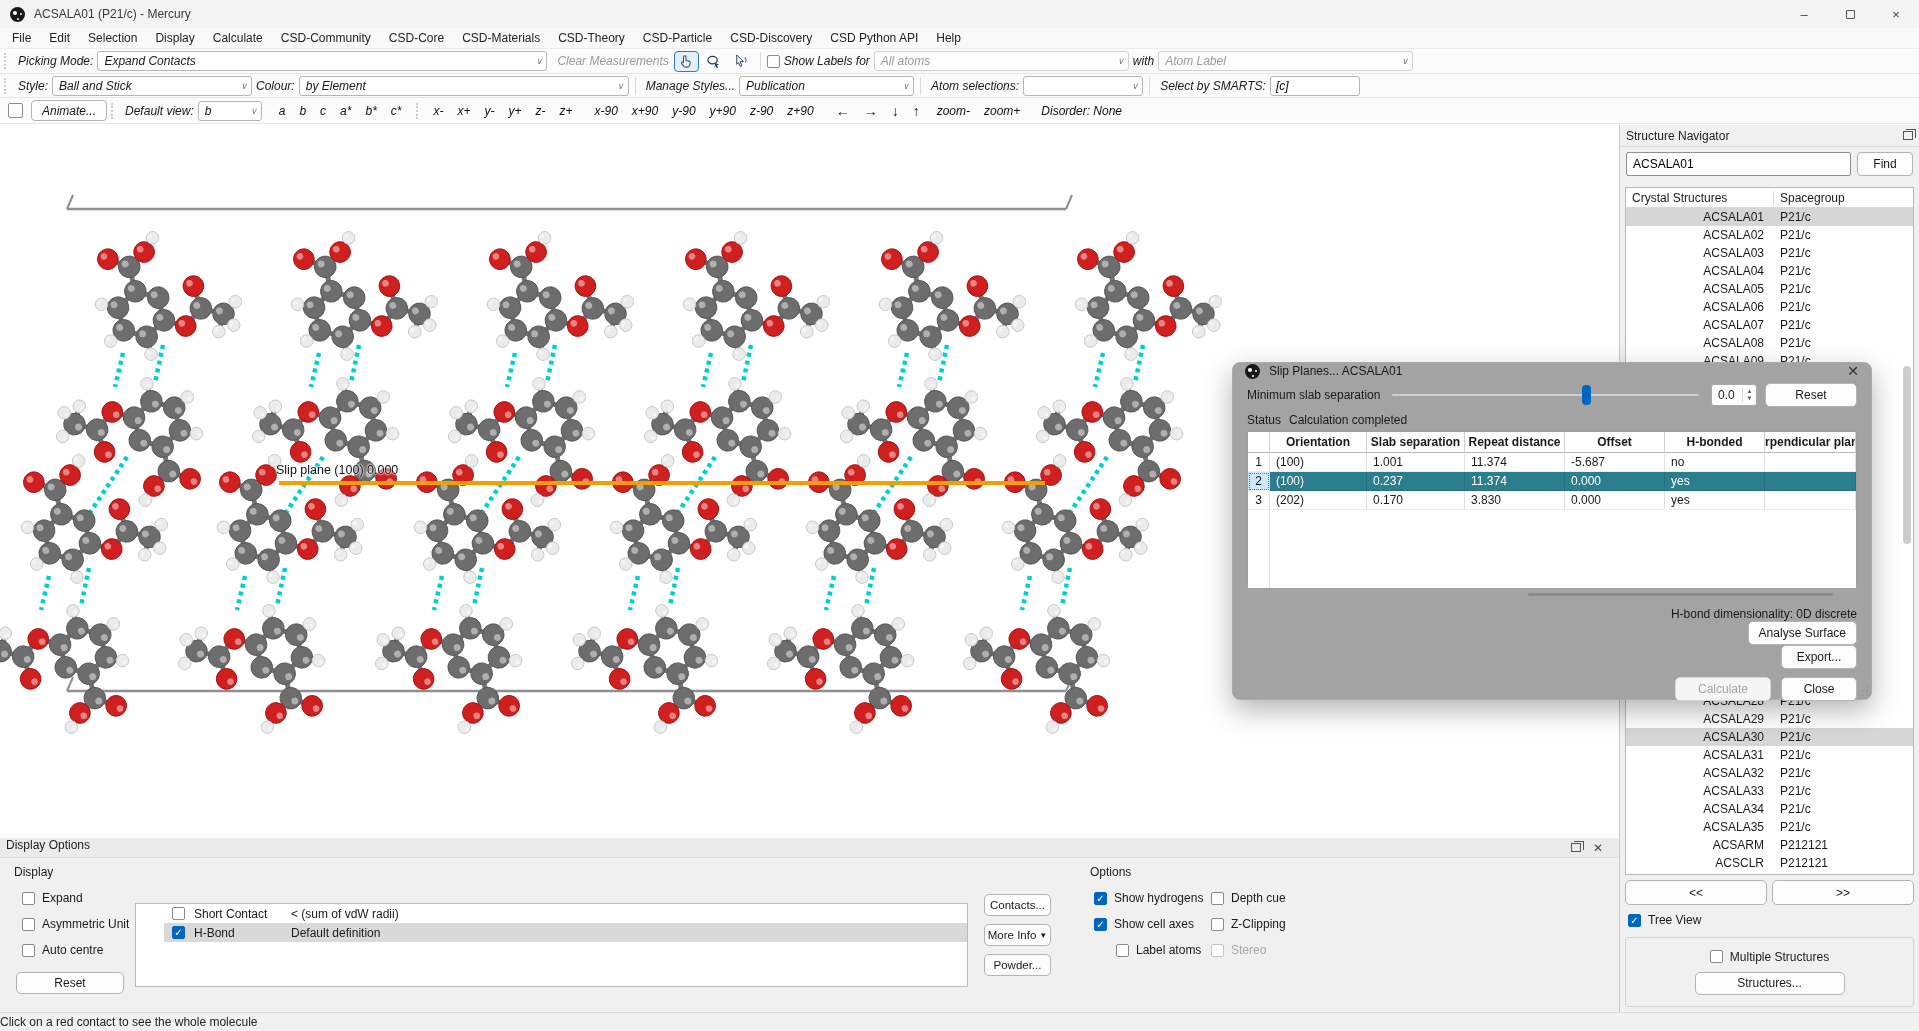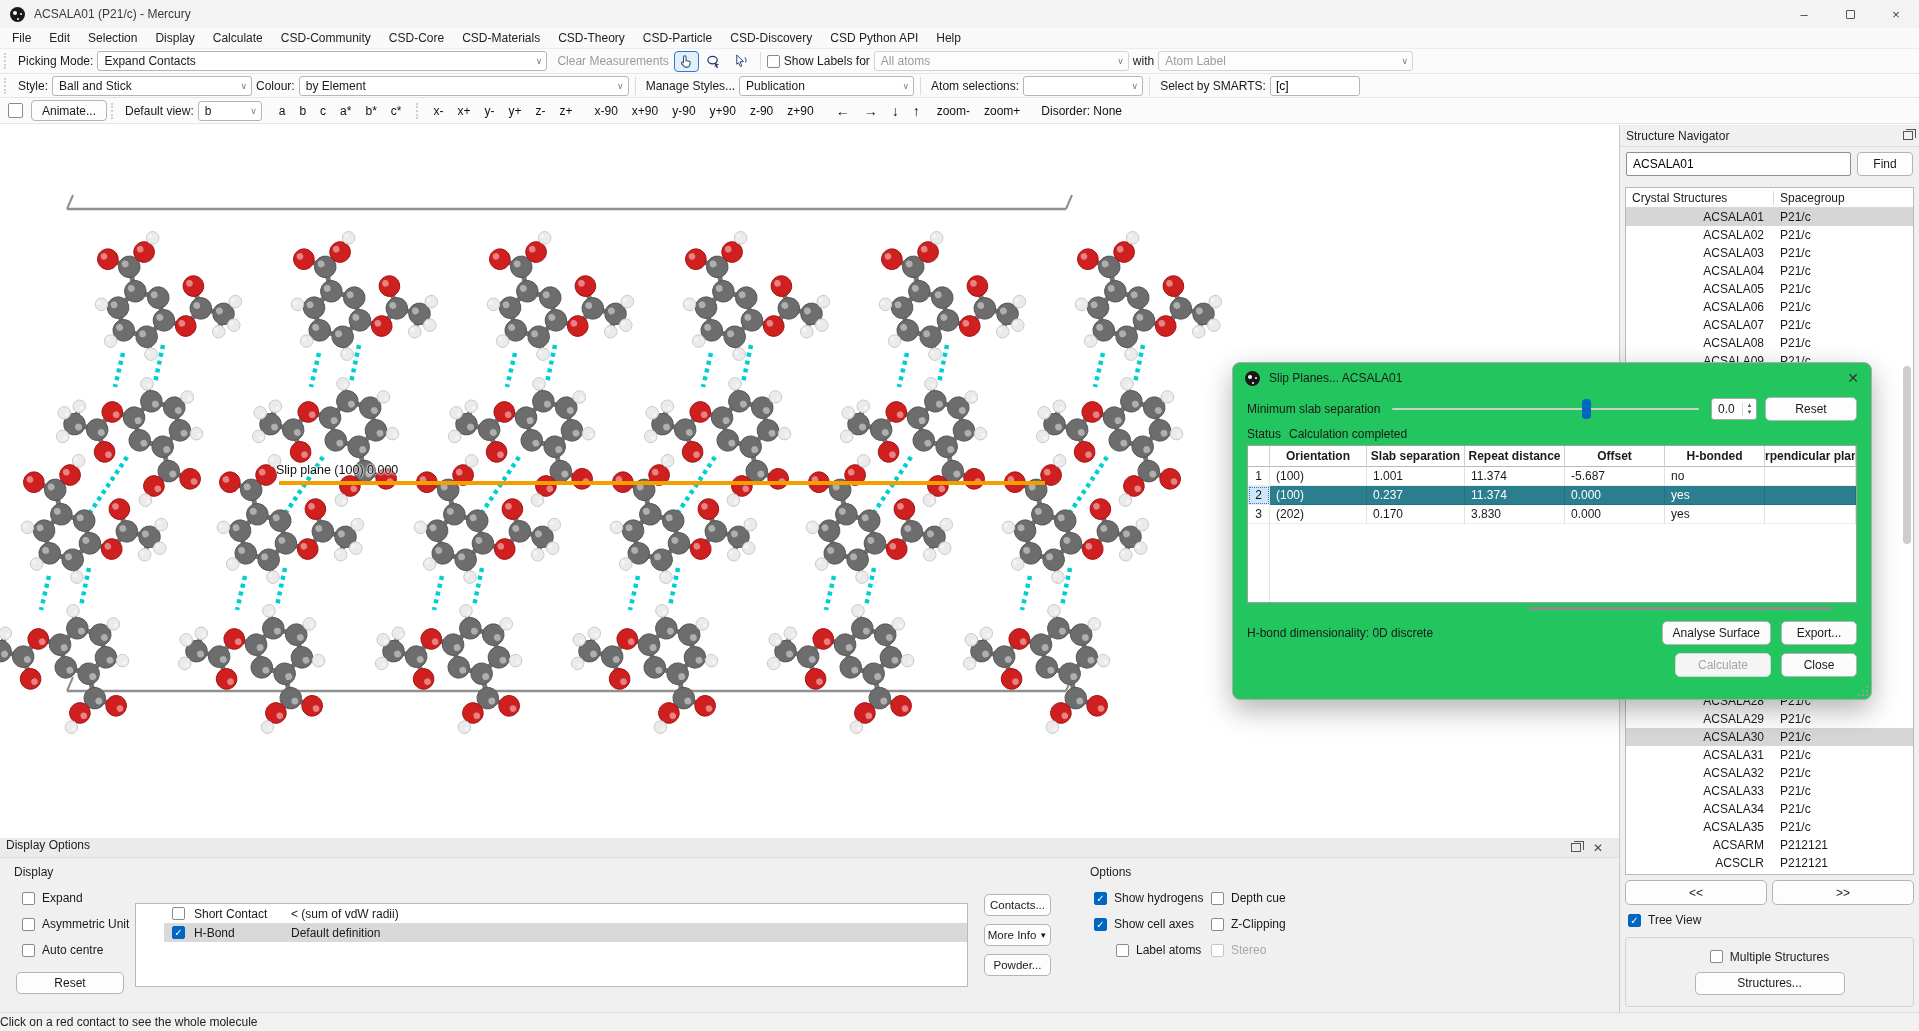--- a/index.html
+++ b/index.html
@@ -14,21 +14,21 @@
   .title-text { color:#3a3a3a; font-size:12px; }
   .win-controls { margin-left:auto; display:flex; height:100%; }
   .win-btn { width:46px; display:flex; align-items:center; justify-content:center; color:#444; font-size:13px; }
   .win-btn .rest { width:9px; height:9px; border:1px solid #555; border-radius:1px; display:block; }
 
   
   .menubar { position:absolute; left:0; top:28px; width:100%; height:21px; background:#f9f9f9; display:flex; align-items:center; padding-left:3px; border-bottom:1px solid #ededed;}
   .menu-item { padding:0 9px; color:#222; font-size:12px; }
 
   
-  .tbar { position:absolute; left:0; width:100%; background:#fbfbfb; display:flex; align-items:center; border-bottom:1px solid #e6e6e6; }
+  .tbar { position:absolute; left:0; width:100%; background:#fbfbfb; display:flex; align-items:center; border-bottom:1px solid #e6e6e6;font-style:italic; }
   .tb1 { top:49px; height:25px; }
   .tb2 { top:74px; height:24px; }
   .tb3 { top:98px; height:26px; }
   .handle { width:5px; height:16px; border-left:2px dotted #cfcfcf; margin:0 5px 0 4px; flex:0 0 auto;}
   .sep { width:1px; height:18px; background:#dcdcdc; margin:0 6px; flex:0 0 auto;}
   .tlabel { margin:0 4px; white-space:nowrap; color:#1a1a1a;}
   .dis { color:#9b9b9b; }
   .combo { height:20px; background:#fff; border:1px solid #b6b6b6; border-radius:3px; display:flex; align-items:center; padding:0 4px 0 6px; white-space:nowrap; }
   .combo .chev { margin-left:auto; color:#7c7c7c; font-size:9px; padding-left:6px;}
   .combo.disabled { color:#9b9b9b; background:#fdfdfd; border-color:#d2d2d2;}
@@ -65,21 +65,21 @@
   #nav-bottom { position:absolute; left:0; right:0; bottom:2px; }
   .nav-scroll { position:absolute; right:2px; top:178px; width:8px; height:178px; background:#cdcdcd; border-radius:4px;}
   .nav-nav { position:absolute; left:5px; right:5px; top:755px; display:flex; gap:5px;}
   .nav-nav .btn { flex:1; height:25px; border-radius:5px;}
   .nav-tree { position:absolute; left:8px; top:788px; display:flex; gap:7px; align-items:center;}
   .nav-group { position:absolute; left:5px; right:5px; top:812px; height:70px; border:1px solid #d2d2d2; border-radius:3px; display:flex; flex-direction:column; align-items:center; justify-content:center; gap:8px; background:#f0f0f0;}
   .nav-ms { display:flex; gap:7px; align-items:center;}
   .nav-group .btn { width:150px; height:23px; border-radius:5px;}
 
   
-  #dialog { position:absolute; left:1232px; top:362px; width:640px; height:338px; background:#22c55e; border:1px solid #ababab; border-radius:8px; box-shadow:0 10px 28px rgba(0,0,0,.30); z-index:10; display:flex; flex-direction:column; }
+  #dialog { position:absolute; left:1232px; top:362px; width:640px; height:338px; background:#a3a3a3; border:1px solid #ababab; border-radius:8px; box-shadow:0 10px 28px rgba(0,0,0,.30); z-index:10; display:flex; flex-direction:column; }
   .dlg-title { height:30px; display:flex; align-items:center; padding:0 12px; }
   .dlg-title .app-icon{ margin:0 9px 0 0; }
   .dlg-title .x { margin-left:auto; color:#333; font-size:14px; }
   .dlg-body { flex:1; padding:2px 14px 10px; display:flex; flex-direction:column; }
   .dlg-sliderrow { display:flex; align-items:center; height:28px; gap:8px;}
   .slider { flex:1; position:relative; height:20px; margin:0 4px;}
   .slider .track { position:absolute; left:0; right:0; top:9px; height:2px; background:#cfcfcf; border-radius:1px;}
   .slider .thumb { position:absolute; left:62%; top:0; width:9px; height:20px; background:#0067c0; border-radius:4px;}
   .spin { width:46px; height:22px; background:#fff; border:1px solid #a9a9a9; border-radius:3px; display:flex; align-items:center;}
   .spin .val { flex:1; padding-left:6px;}
@@ -87,21 +87,21 @@
   .dlg-status { height:22px; display:flex; gap:8px; align-items:center;}
   .slip-table { background:#fff; border:1px solid #9f9f9f; height:158px; display:grid; grid-template-columns:22px 97px 98px 100px 100px 100px 1fr; grid-auto-rows:min-content; overflow:hidden; position:relative;}
   .st-h { font-weight:bold; text-align:center; height:21px; line-height:21px; border-bottom:1px solid #b9b9b9; border-right:1px solid #cfcfcf; white-space:nowrap; overflow:hidden;}
   .st-c { height:19px; line-height:19px; padding-left:6px; border-right:1px solid #e1e1e1; border-bottom:1px solid #ededed; white-space:nowrap; overflow:hidden;}
   .st-num { text-align:center; padding-left:0;}
   .rowsel { background:#2b7e8e; color:#fff; border-right-color:#25707e; border-bottom-color:#25707e;}
   .numsel { background:#cfe7f8; color:#111; outline:1px dotted #3b7fbf; outline-offset:-2px;}
   .st-fill1 { border-right:1px solid #e1e1e1; height:97px;}
   .hscroll { height:8px; margin-top:2px; position:relative;}
   .hscroll .thumb { position:absolute; left:46%; right:4%; top:2px; height:3px; background:#8c8c8c; border-radius:2px;}
-  .dlg-actions1 { display:flex; align-items:center; margin-top:8px;}
+  .dlg-actions1 { display:flex; align-items:flex-end; margin-top:8px;flex-direction:column;}
   .dlg-actions1 .btn, .dlg-actions2 .btn { height:24px; border-radius:5px; margin-left:10px; background:#fcfcfc;}
   .dlg-actions2 { display:flex; align-items:center; justify-content:flex-end; margin-top:8px;}
   .btn.disabled { color:#a5a5a5; border-color:#d6d6d6; background:#f5f5f5;}
   .btn.reset { width:92px; height:24px; border-radius:5px;}
   .grip { position:absolute; right:3px; bottom:3px; width:11px; height:11px; background-image:radial-gradient(#9a9a9a 1px, transparent 1.2px); background-size:4px 4px; clip-path:polygon(100% 0,100% 100%,0 100%);}
 
   
   #display-options { position:absolute; left:0; top:838px; width:1619px; height:174px; background:#f0f0f0; }
   .do-title { height:20px; background:#ebebeb; display:flex; padding:0 6px; border-bottom:1px solid #dedede; color:#222;}
   .do-title .icons { margin-left:auto; display:flex; gap:12px; align-items:center; margin-right:10px;}

